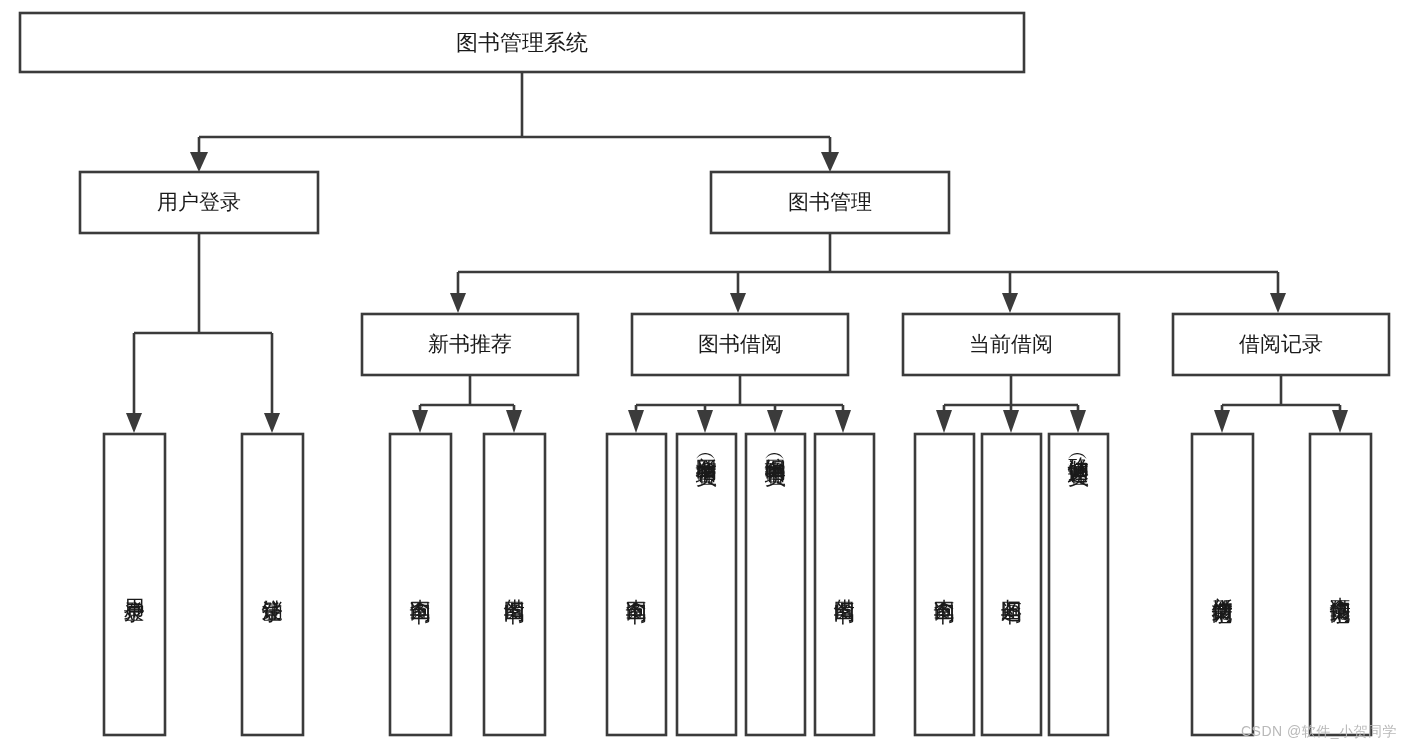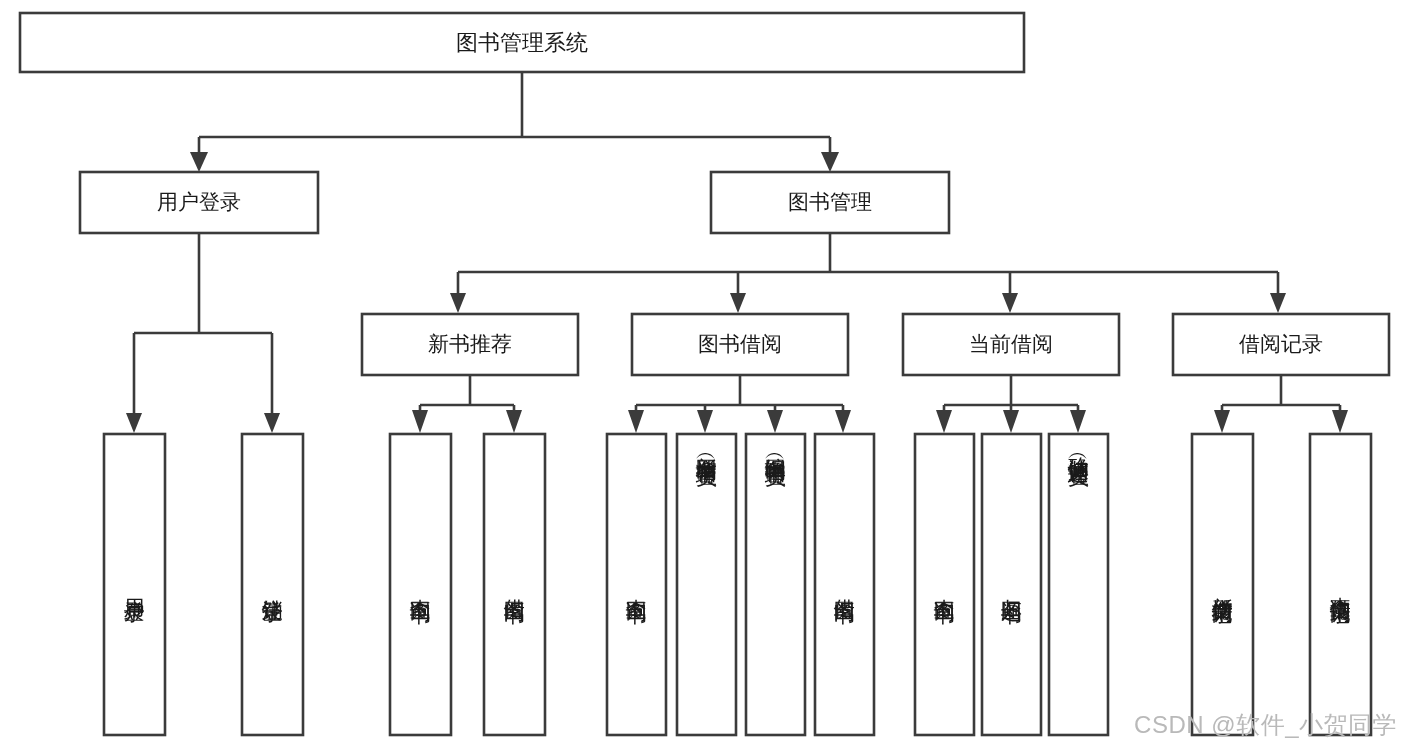--- a/index.html
+++ b/index.html
@@ -70,21 +70,21 @@
     line-height: 1.12;
     letter-spacing: 1.5px;
     color: #1a1a1a;
     white-space: nowrap;
   }
   .watermark {
     position: absolute;
     right: 8px;
     bottom: 6px;
     font-family: "Liberation Sans", "DejaVu Sans", sans-serif;
-    font-size: 24px;
+    font-size: 14px;
     color: #b9b9b9;
     letter-spacing: 0.5px;
     white-space: nowrap;
     pointer-events: none;
   }
 </style>
 </head>
 <body>
 
 <div id="diagram-root">

